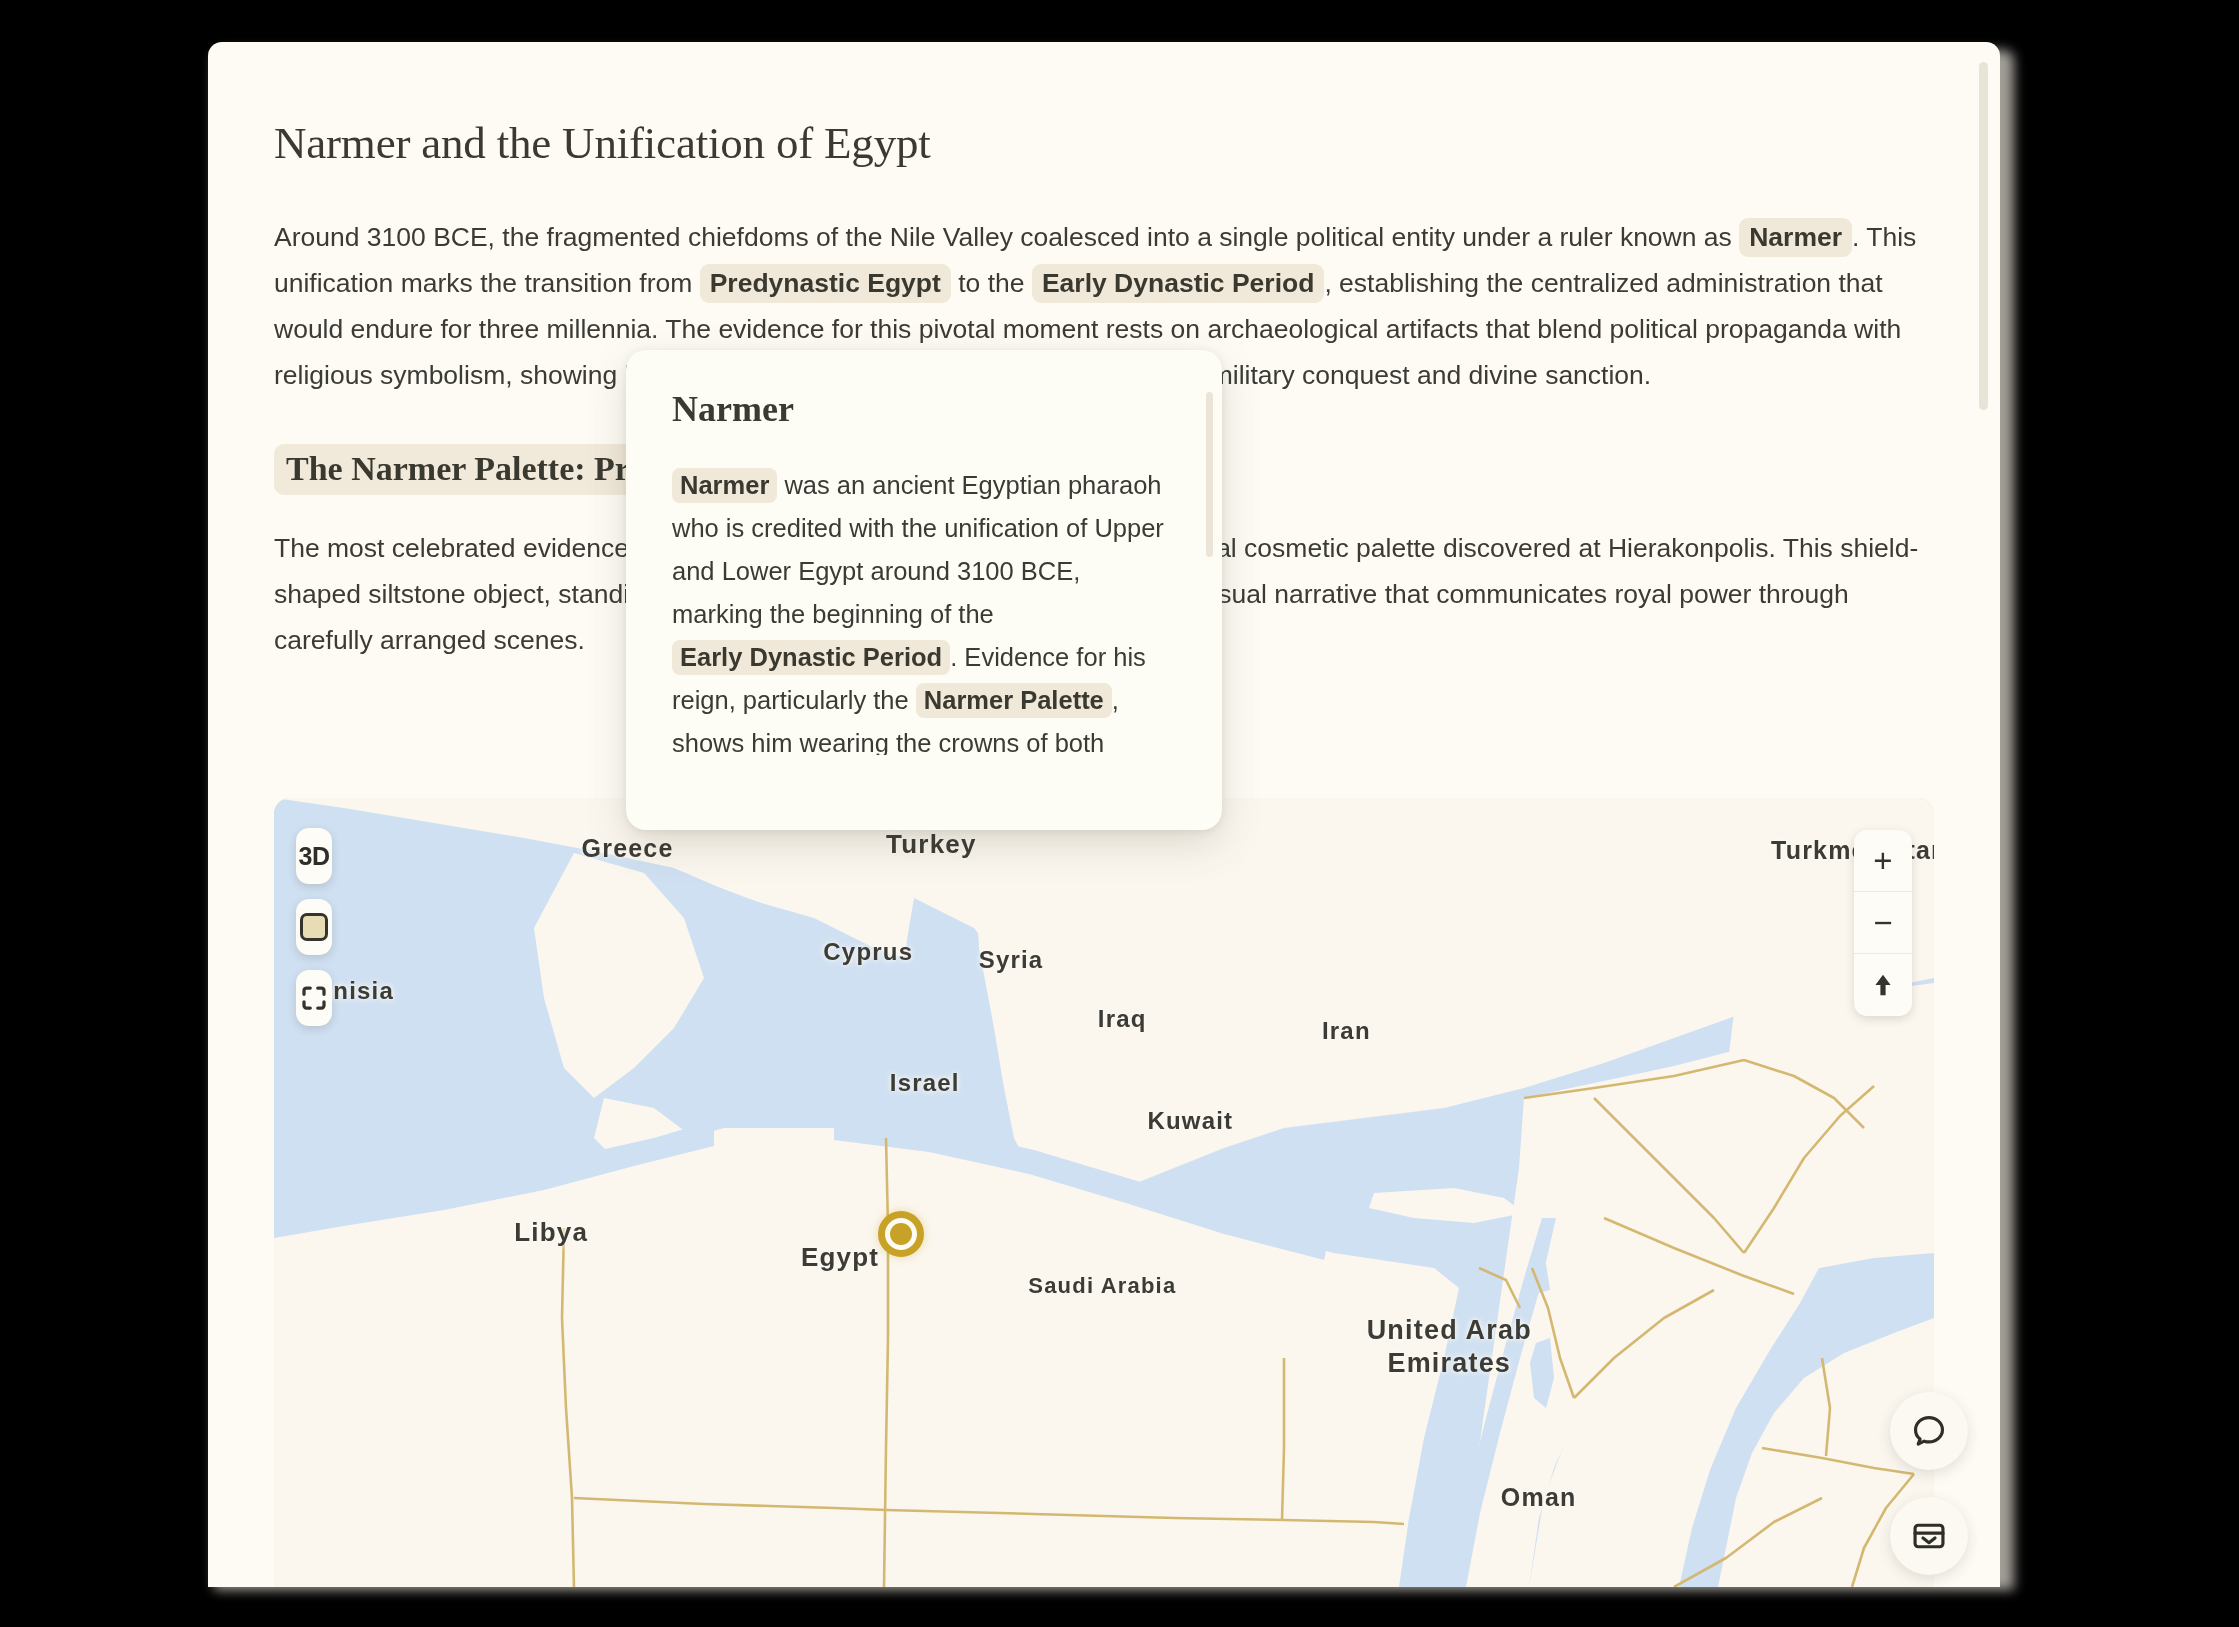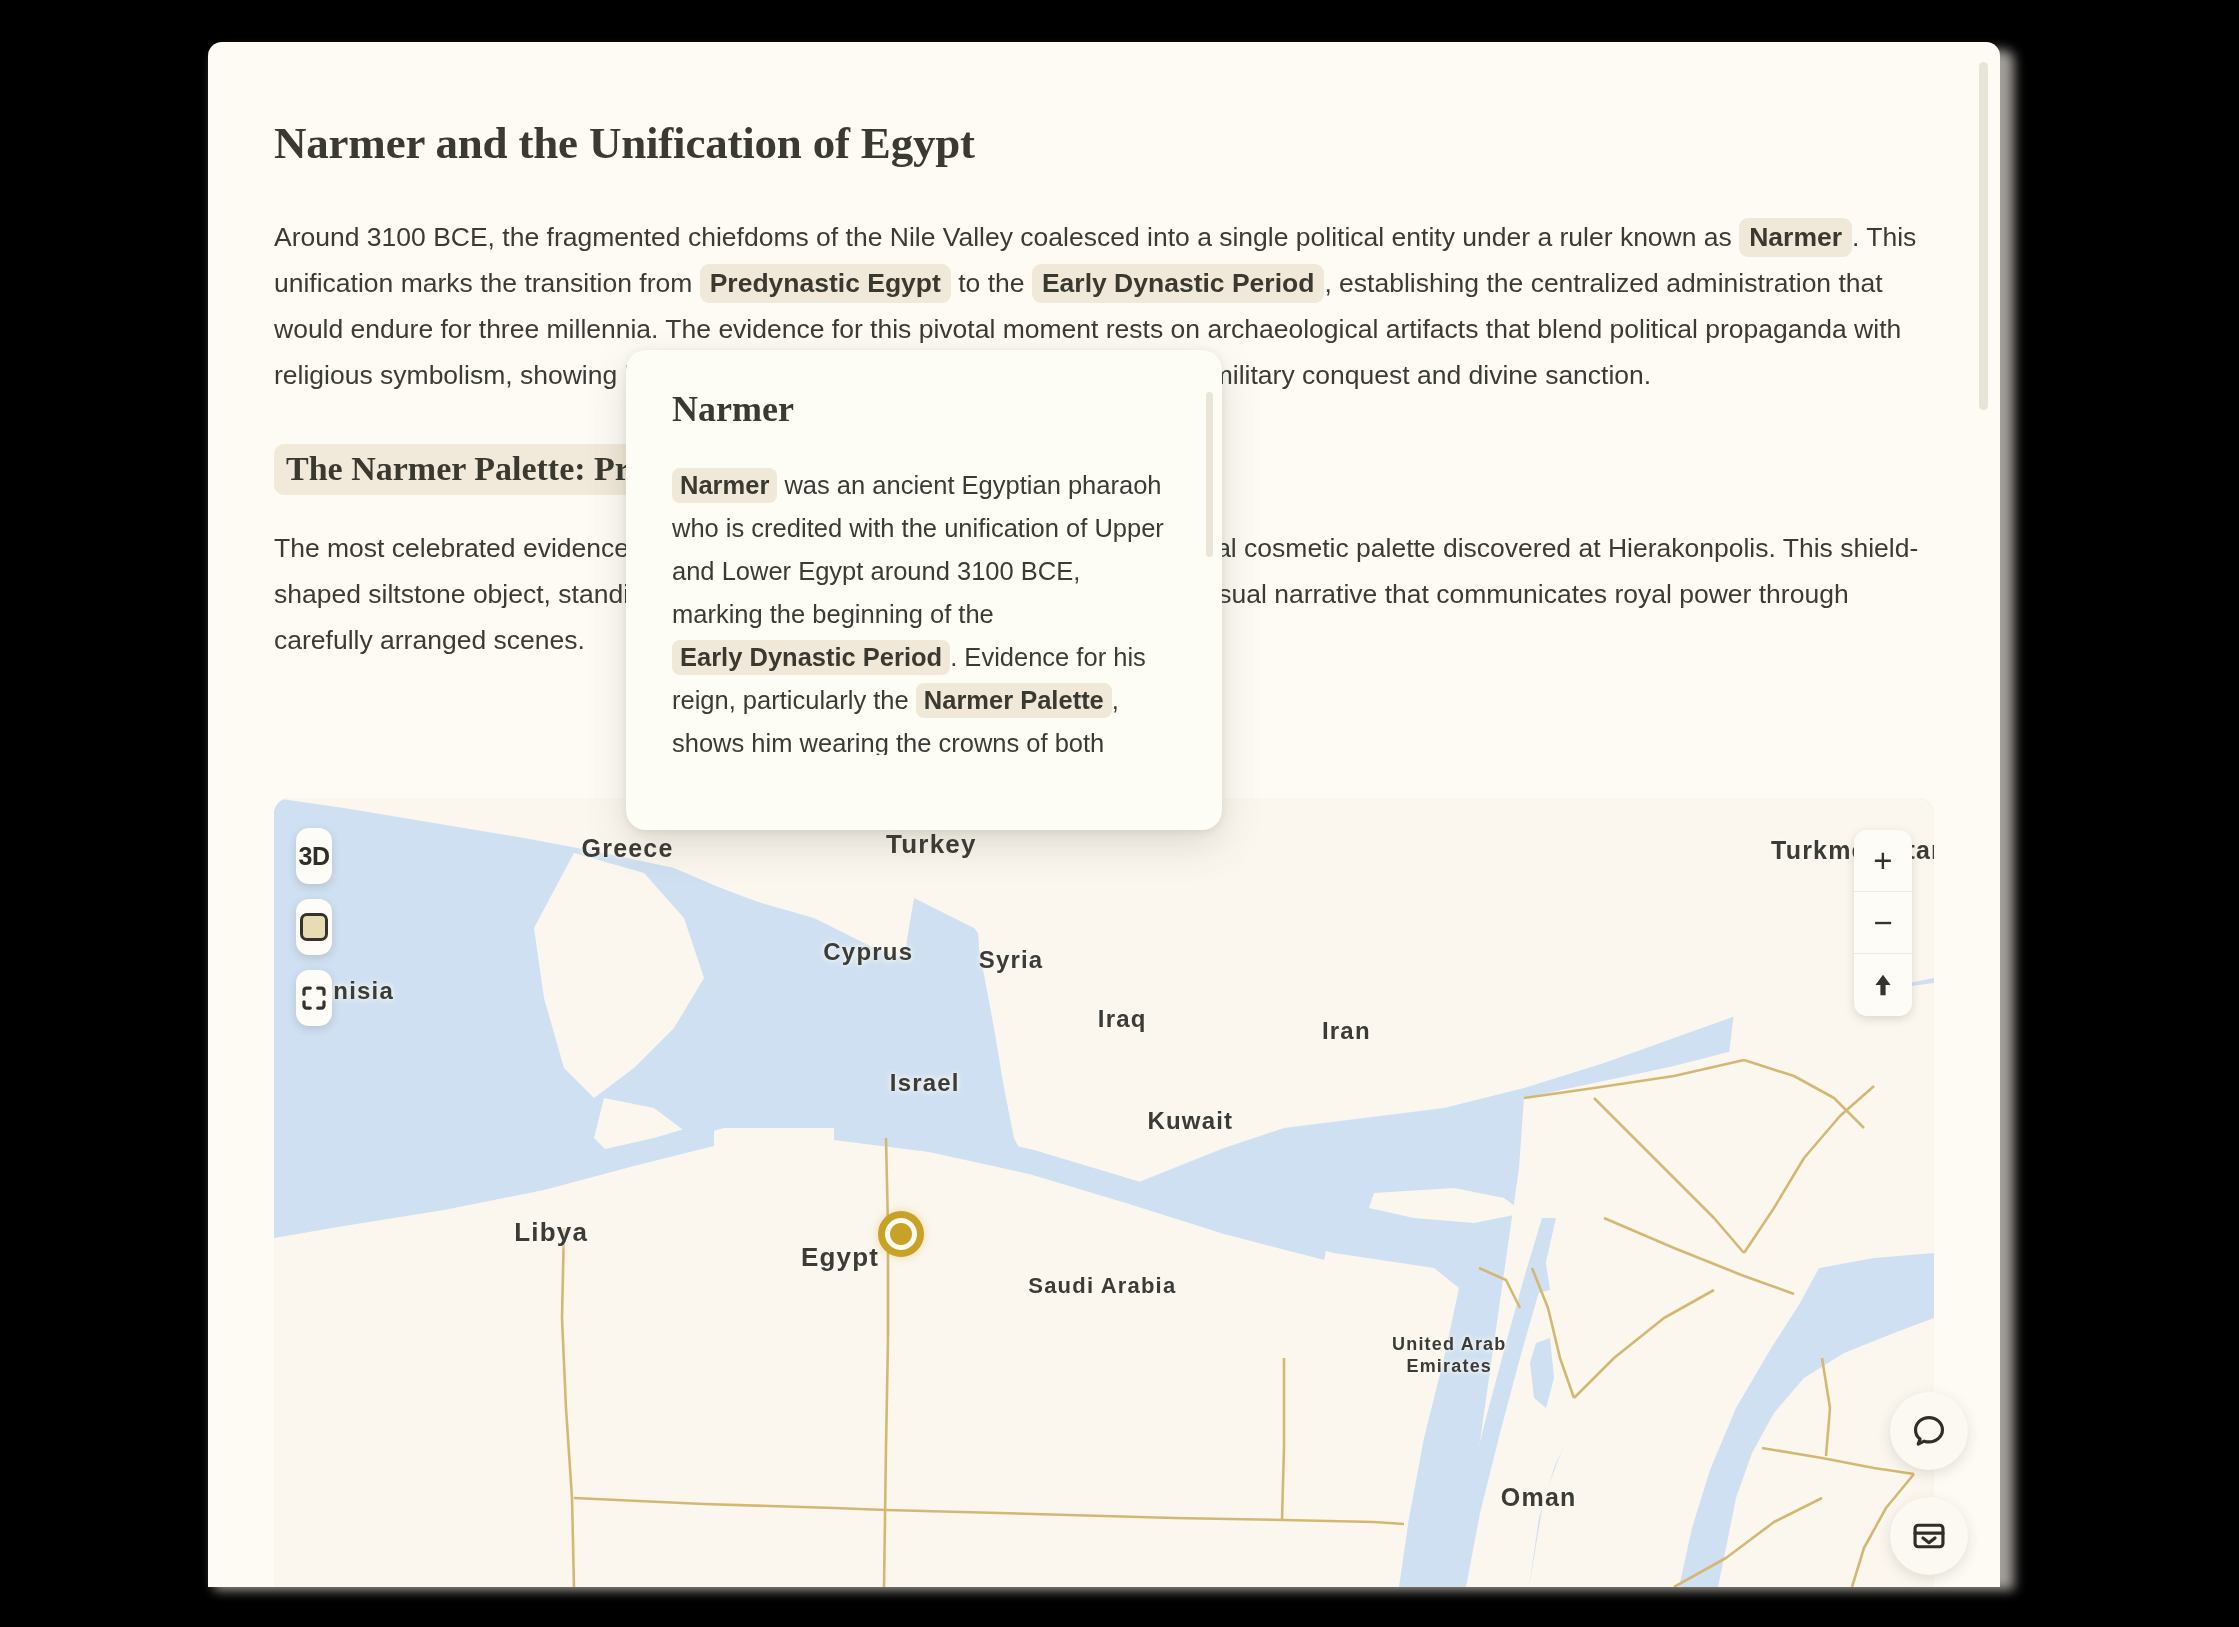--- a/index.html
+++ b/index.html
@@ -69,21 +69,21 @@
   .article {
     position: absolute;
     left: 66px;
     top: 0;
     width: 1660px;
     padding-top: 74px;
   }
 
   h1.doc-title {
     font-family: "Liberation Serif", serif;
-    font-weight: 700;
+    font-weight: 400;
     font-size: 45px;
     line-height: 1.2;
     color: #3b3a32;
     letter-spacing: -0.2px;
     margin-bottom: 44px;
   }
 
   p.body-par {
     font-family: "Liberation Sans", sans-serif;
     font-size: 26.5px;
@@ -419,21 +419,21 @@
       <div class="map-label" style="left:35.8%;top:19.5%;font-size:24px;">Cyprus</div>
       <div class="map-label" style="left:44.4%;top:20.5%;font-size:24px;">Syria</div>
       <div class="map-label" style="left:51.1%;top:28.0%;font-size:24px;">Iraq</div>
       <div class="map-label" style="left:64.6%;top:29.5%;font-size:24px;">Iran</div>
       <div class="map-label" style="left:39.2%;top:36.1%;font-size:24px;">Israel</div>
       <div class="map-label" style="left:55.2%;top:40.9%;font-size:24px;">Kuwait</div>
       <div class="map-label" style="left:4.5%;top:24.5%;font-size:24px;">Tunisia</div>
       <div class="map-label" style="left:16.7%;top:55.1%;font-size:26px;">Libya</div>
       <div class="map-label" style="left:34.1%;top:58.3%;font-size:26px;">Egypt</div>
       <div class="map-label" style="left:49.9%;top:61.9%;font-size:22px;">Saudi Arabia</div>
-      <div class="map-label" style="left:70.8%;top:69.6%;font-size:18px;margin-top:9px;">United Arab
+      <div class="map-label" style="left:70.8%;top:69.6%;font-size:27px;">United Arab
 Emirates</div>
       <div class="map-label" style="left:74.5%;top:88.6%;font-size:25px;margin-left:28px;">Oman</div>
 
       <div class="marker-ring" style="left:37.8%;top:55.3%;"></div>
       <div class="marker-core" style="left:37.8%;top:55.3%;"></div>
 
       <div class="map-ctl-left">
         <div class="ctl-btn">
           <span class="txt3d">3D</span>
         </div>

